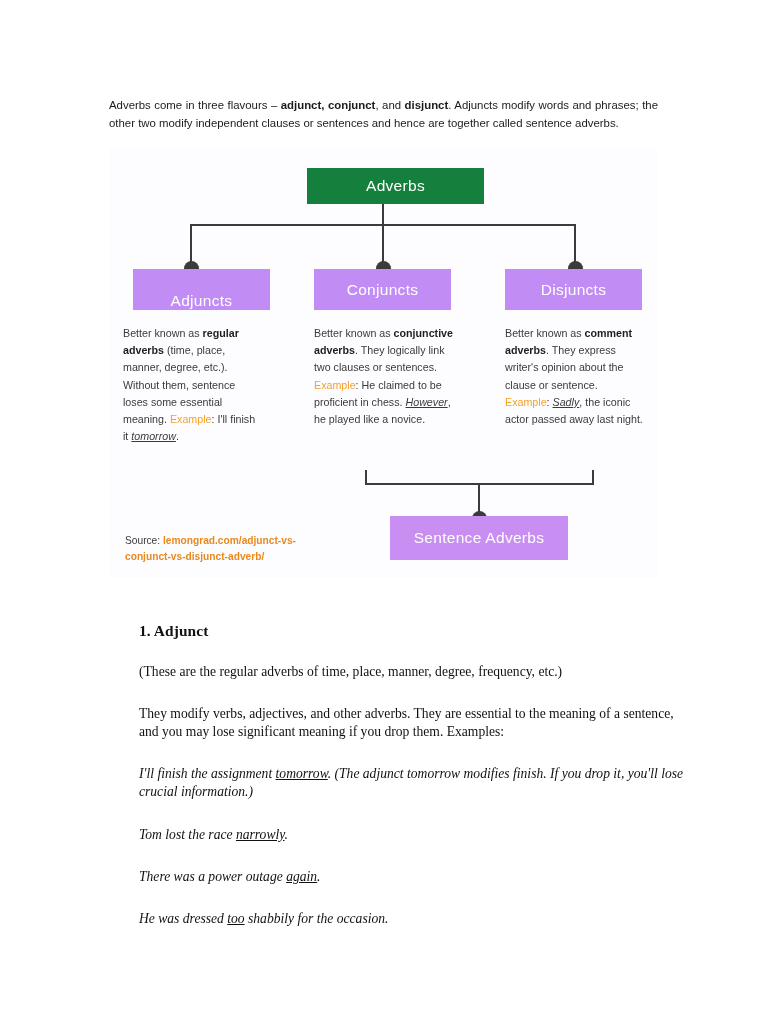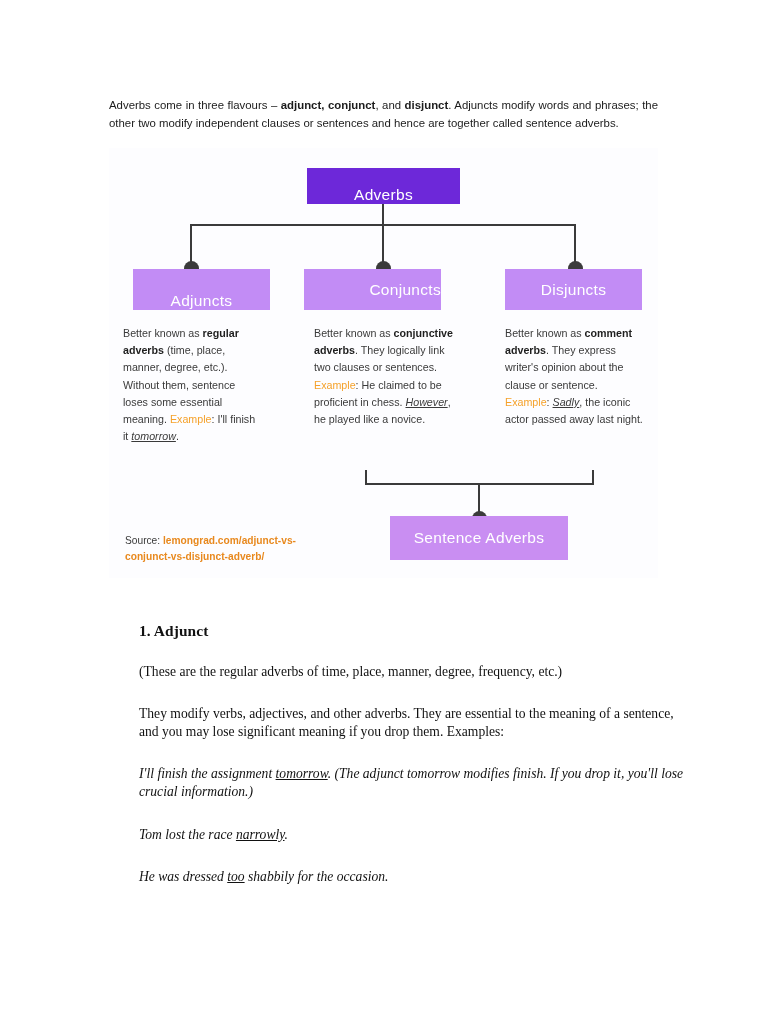--- a/index.html
+++ b/index.html
@@ -54,35 +54,34 @@
     align-items: center;
     justify-content: center;
     color: #ffffff;
     font-family: "Liberation Sans", sans-serif;
     font-weight: normal;
     letter-spacing: .3px;
   }
   .node-root {
     left: 198px;
     top: 20px;
-    width: 153px;
+    width: 177px;
     height: 36px;
-    background: #6d28d9;
+    background: #15803d;
     font-size: 15.5px;
-    align-items: flex-end;
   }
   .node-child {
     top: 121px;
     width: 137px;
     height: 41px;
     background: #c28cf5;
     font-size: 15.5px;
   }
   .node-adjuncts  { left: 24px; align-items: flex-end; }
-  .node-conjuncts { left: 195px; justify-content: flex-end; }
+  .node-conjuncts { left: 205px; }
   .node-disjuncts { left: 396px; }
 
   .node-bottom {
     left: 281px;
     top: 368px;
     width: 178px;
     height: 44px;
     background: #c98ef2;
     font-size: 15.5px;
   }
@@ -227,17 +226,18 @@
     <h2 class="h-sec">1. Adjunct</h2>
 
     <p class="para">(These are the regular adverbs of time, place, manner, degree, frequency, etc.)</p>
 
     <p class="para two-line">They modify verbs, adjectives, and other adverbs. They are essential to the meaning of a sentence, and you may lose significant meaning if you drop them. Examples:</p>
 
     <p class="para two-line it"><span>I'll finish the assignment </span><span class="ul">tomorrow</span><span>. (The adjunct </span><span>tomorrow</span><span> modifies </span><span>finish</span><span>. If you drop it, you'll lose crucial information.)</span></p>
 
     <p class="para it"><span>Tom lost the race </span><span class="ul">narrowly</span><span>.</span></p>
 
+    <p class="para it"><span>There was a power outage </span><span class="ul">again</span><span>.</span></p>
 
     <p class="para it"><span>He was dressed </span><span class="ul">too</span><span> shabbily for the occasion.</span></p>
   </div>
 
 </div>
 
 </body></html>

